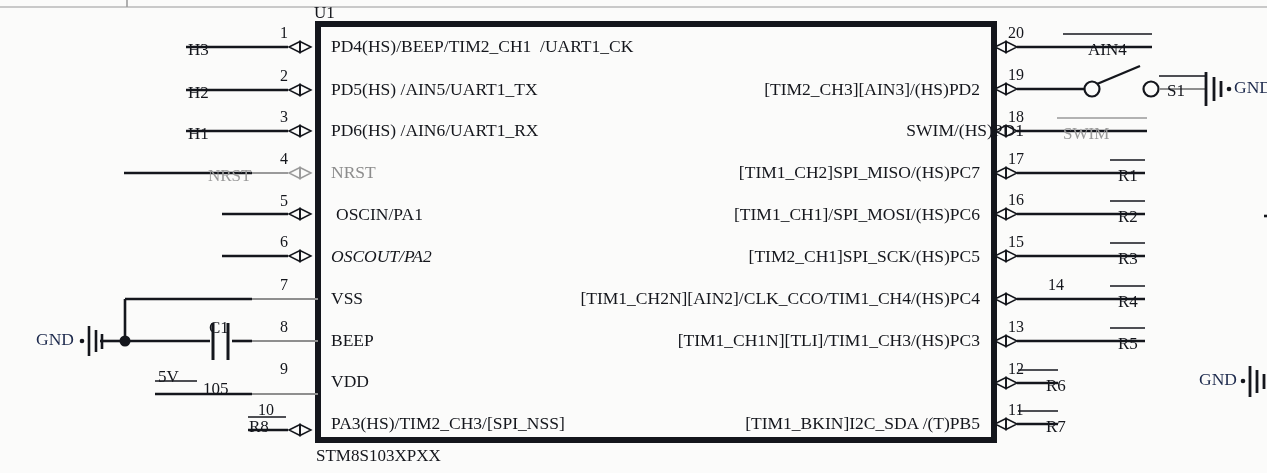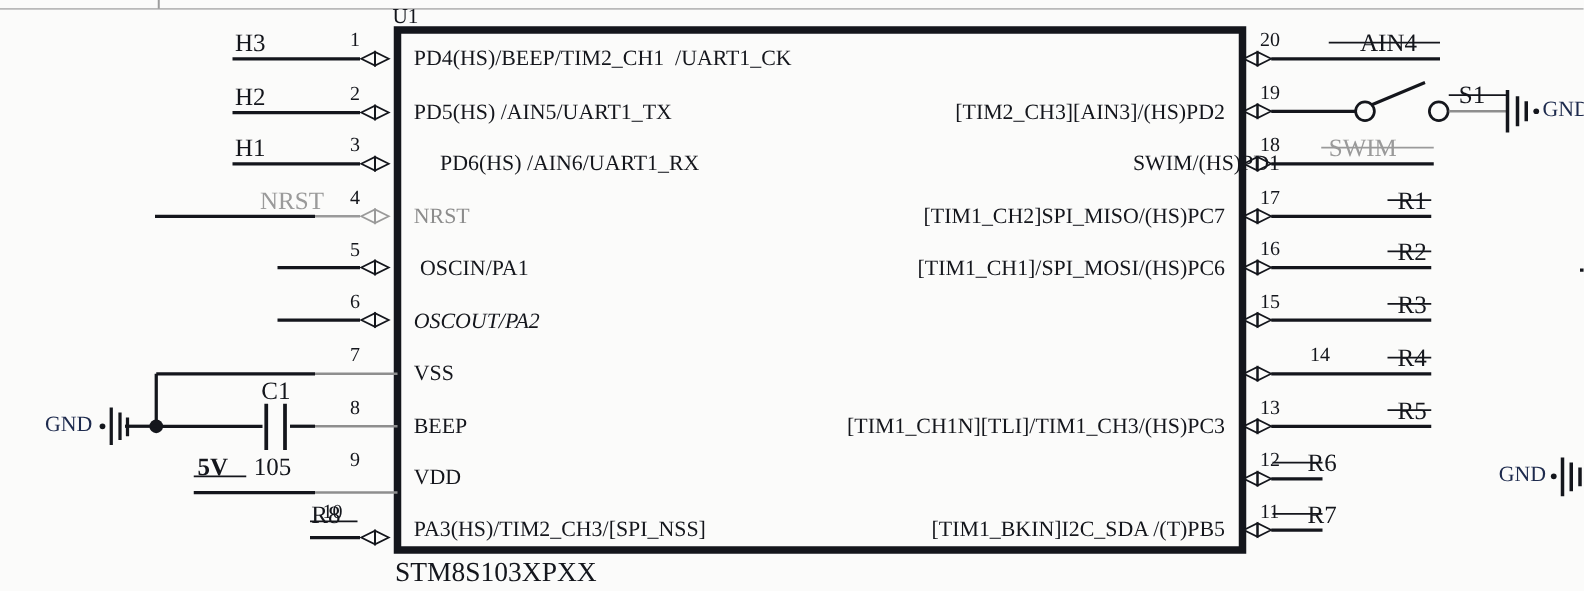--- a/index.html
+++ b/index.html
@@ -10,25 +10,25 @@
   }
   #canvas{position:absolute;inset:0;}
   .layer{position:absolute;inset:0;}
   svg.layer{pointer-events:none;}
 
   
   .t{position:absolute;white-space:pre;line-height:1;font-family:"Liberation Serif", serif;}
   .pinlabel{font-size:17.5px;color:#14161c;}
   .pinlabel.gray{color:#8c8c8c;}
   .pinnum{font-size:16px;color:#14161c;}
-  .netlabel{font-size:20px;color:#14161c;}
+  .netlabel{font-size:17px;color:#14161c;margin-top:16px;}
   .netlabel.gray{color:#9a9a9a;}
   .desig{font-size:17px;color:#14161c;}
   .gndtext{font-size:17.5px;color:#1d2a4d;}
-  .partname{font-size:22px;color:#14161c;}
+  .partname{font-size:17px;color:#14161c;}
 
   .r-align{transform:translateX(-100%);}
 </style>
 </head>
 <body>
 
 <div id="canvas">
 
   <svg class="layer" width="1267" height="473" viewBox="0 0 1267 473">
     <defs>
@@ -175,21 +175,21 @@
     </g>
   </svg>
 
   <div class="layer">
 
     <div class="t desig" style="left:314px;top:4px;">U1</div>
     <div class="t partname" style="left:316px;top:447px;">STM8S103XPXX</div>
 
     <div class="t pinlabel" style="left:331px;top:38px;">PD4(HS)/BEEP/TIM2_CH1  /UART1_CK</div>
     <div class="t pinlabel" style="left:331px;top:81px;">PD5(HS) /AIN5/UART1_TX</div>
-    <div class="t pinlabel" style="left:331px;top:122px;margin-left:21px;">PD6(HS) /AIN6/UART1_RX</div>
+    <div class="t pinlabel" style="left:331px;top:122px;">PD6(HS) /AIN6/UART1_RX</div>
     <div class="t pinlabel gray" style="left:331px;top:164px;">NRST</div>
     <div class="t pinlabel" style="left:336px;top:206px;">OSCIN/PA1</div>
     <div class="t pinlabel" style="left:331px;top:248px;font-style:italic;">OSCOUT/PA2</div>
     <div class="t pinlabel" style="left:331px;top:290px;">VSS</div>
     <div class="t pinlabel" style="left:331px;top:332px;">BEEP</div>
     <div class="t pinlabel" style="left:331px;top:373px;">VDD</div>
     <div class="t pinlabel" style="left:331px;top:415px;">PA3(HS)/TIM2_CH3/[SPI_NSS]</div>
 
     <div class="t pinnum" style="left:280px;top:25px;">1</div>
     <div class="t pinnum" style="left:280px;top:68px;">2</div>
@@ -199,34 +199,36 @@
     <div class="t pinnum" style="left:280px;top:234px;">6</div>
     <div class="t pinnum" style="left:280px;top:277px;">7</div>
     <div class="t pinnum" style="left:280px;top:319px;">8</div>
     <div class="t pinnum" style="left:280px;top:361px;">9</div>
     <div class="t pinnum" style="left:258px;top:402px;">10</div>
 
     <div class="t netlabel" style="left:188px;top:25px;">H3</div>
     <div class="t netlabel" style="left:188px;top:68px;">H2</div>
     <div class="t netlabel" style="left:188px;top:109px;">H1</div>
     <div class="t netlabel gray" style="left:208px;top:151px;">NRST</div>
-    <div class="t netlabel" style="left:158px;top:364px;font-weight:bold;">5V</div>
+    <div class="t netlabel" style="left:158px;top:352px;">5V</div>
     <div class="t netlabel" style="left:249px;top:402px;">R8</div>
 
     <div class="t netlabel" style="left:209px;top:303px;">C1</div>
     <div class="t netlabel" style="left:203px;top:364px;">105</div>
 
     <div class="t gndtext" style="left:36px;top:331px;">GND</div>
     <div class="t gndtext" style="left:1234px;top:79px;">GND</div>
     <div class="t gndtext" style="left:1199px;top:371px;">GND</div>
 
     <div class="t pinlabel r-align" style="left:980px;top:81px;">[TIM2_CH3][AIN3]/(HS)PD2</div>
     <div class="t pinlabel r-align" style="left:980px;top:122px;margin-left:44px;">SWIM/(HS)PD1</div>
     <div class="t pinlabel r-align" style="left:980px;top:164px;">[TIM1_CH2]SPI_MISO/(HS)PC7</div>
     <div class="t pinlabel r-align" style="left:980px;top:206px;text-align:center;">[TIM1_CH1]/SPI_MOSI/(HS)PC6</div>
+    <div class="t pinlabel r-align" style="left:980px;top:248px;">[TIM2_CH1]SPI_SCK/(HS)PC5</div>
+    <div class="t pinlabel r-align" style="left:980px;top:290px;">[TIM1_CH2N][AIN2]/CLK_CCO/TIM1_CH4/(HS)PC4</div>
     <div class="t pinlabel r-align" style="left:980px;top:332px;">[TIM1_CH1N][TLI]/TIM1_CH3/(HS)PC3</div>
     <div class="t pinlabel r-align" style="left:980px;top:415px;">[TIM1_BKIN]I2C_SDA /(T)PB5</div>
 
     <div class="t pinnum" style="left:1008px;top:25px;">20</div>
     <div class="t pinnum" style="left:1008px;top:67px;">19</div>
     <div class="t pinnum" style="left:1008px;top:109px;">18</div>
     <div class="t pinnum" style="left:1008px;top:151px;">17</div>
     <div class="t pinnum" style="left:1008px;top:192px;">16</div>
     <div class="t pinnum" style="left:1008px;top:234px;">15</div>
     <div class="t pinnum" style="left:1048px;top:277px;">14</div>

